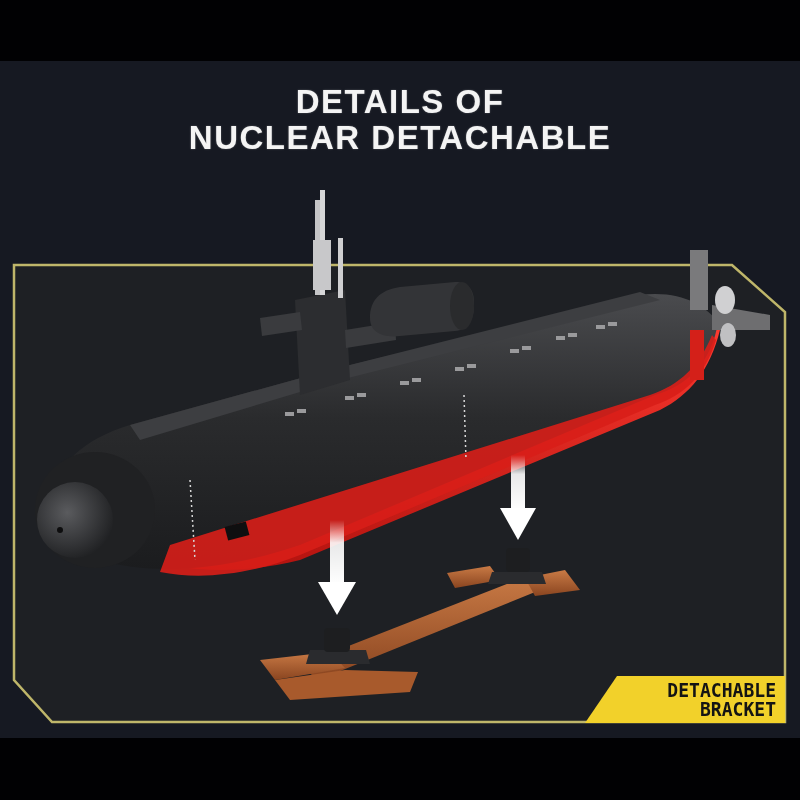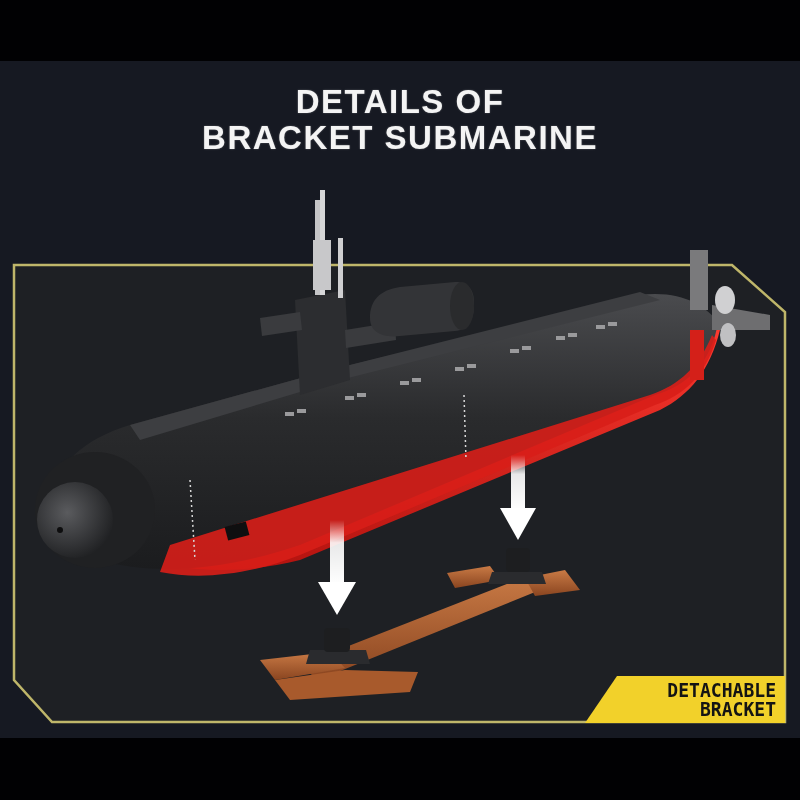--- a/index.html
+++ b/index.html
@@ -126,19 +126,19 @@
 
     <path d="M310 650 L366 650 L370 664 L306 664 Z" fill="#2a2b2e"></path>
     <rect x="324" y="628" width="26" height="24" rx="4" fill="#1d1e20"></rect>
     <path d="M492 572 L542 572 L546 584 L488 584 Z" fill="#2a2b2e"></path>
     <rect x="506" y="548" width="24" height="24" rx="4" fill="#1d1e20"></rect>
   </g>
 </svg>
 
 <div class="title">
   <span>DETAILS OF</span>
-  <span>BRACKET SUBMARINE</span>
+  <span>NUCLEAR DETACHABLE</span>
 </div>
 
 <div class="badge-text">
   <span>DETACHABLE</span>
   <span>BRACKET</span>
 </div>
 
 </body></html>

